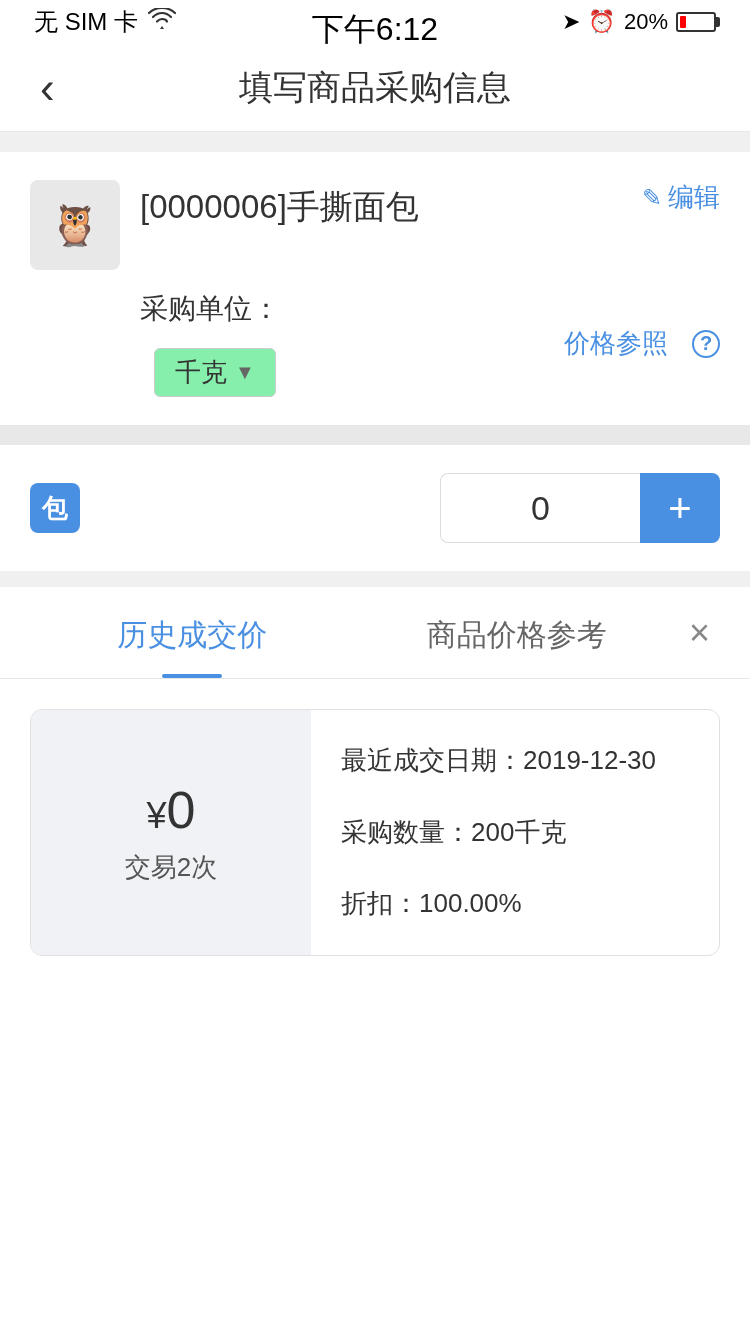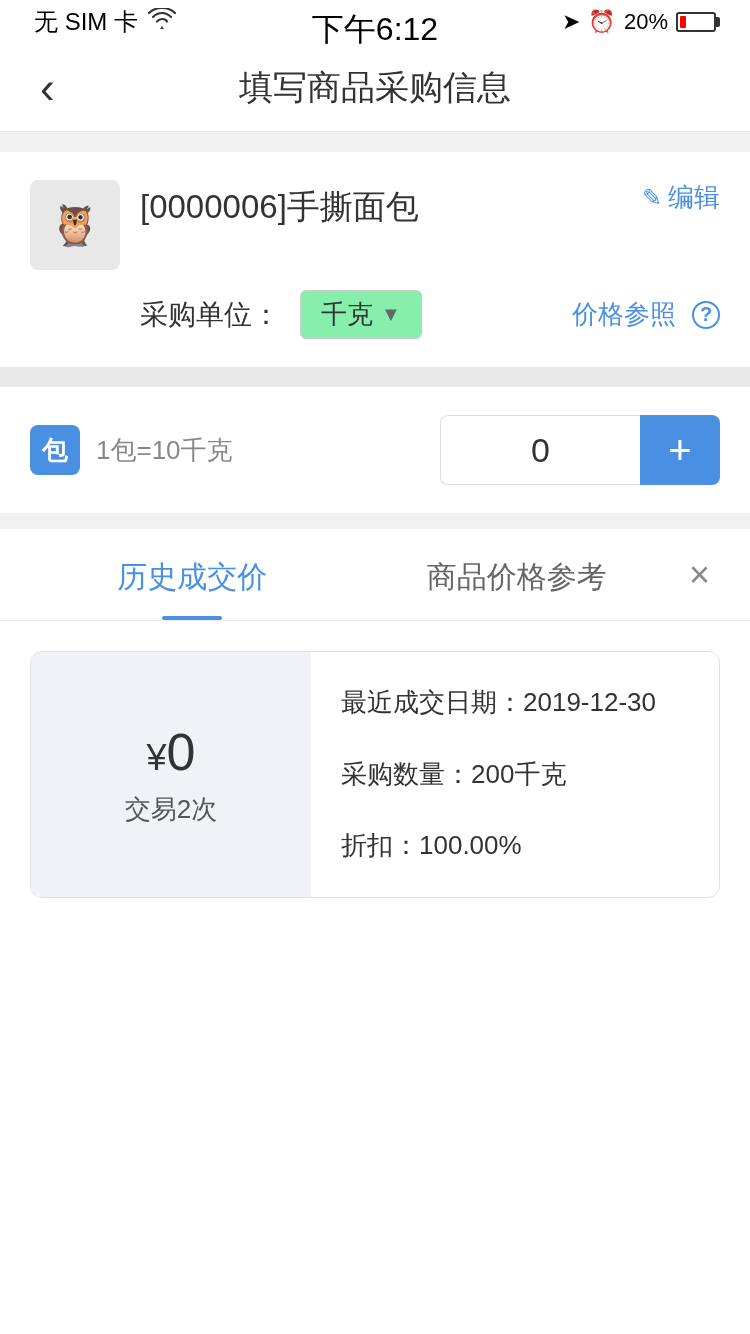--- a/index.html
+++ b/index.html
@@ -171,21 +171,21 @@
     }
     .unit-select-arrow {
       font-size: 20px;
       color: #666;
     }
     .price-ref-btn {
       color: #4a90e2;
       font-size: 26px;
       display: flex;
       align-items: center;
-      gap: 16px;
+      gap: 24px;
     }
     .price-ref-icon {
       width: 28px;
       height: 28px;
       border-radius: 50%;
       border: 2px solid #4a90e2;
       display: flex;
       align-items: center;
       justify-content: center;
       font-size: 20px;
@@ -404,21 +404,21 @@
         <span class="owl-icon">🦉</span>
       </div>
       <span class="product-name">[0000006]手撕面包</span>
     </div>
     <div class="edit-btn">
       <span class="edit-icon">✎</span>
       <span>编辑</span>
     </div>
   </div>
   <div class="product-unit-row">
-    <div style="display:flex; align-items:center; gap:10px;">
+    <div style="display:flex; align-items:center; gap:20px;flex-direction:column;">
       <span class="unit-label">采购单位：</span>
       <div class="unit-select">
         <span>千克</span>
         <span class="unit-select-arrow">▼</span>
       </div>
     </div>
     <div class="price-ref-btn">
       <span>价格参照</span>
       <div class="price-ref-icon">
         <span>?</span>
@@ -427,21 +427,20 @@
   </div>
 </div>
 
 <div class="divider-gray"></div>
 
 <div class="quantity-row">
   <div class="qty-unit-info">
     <div class="qty-unit-box">
       <span>包</span>
     </div>
-    <span class="qty-unit-hint">1包=10千克</span>
   </div>
   <div class="qty-controls">
     <div class="qty-input">
       <span>0</span>
     </div>
     <div class="qty-plus">
       <span>+</span>
     </div>
   </div>
 </div>

